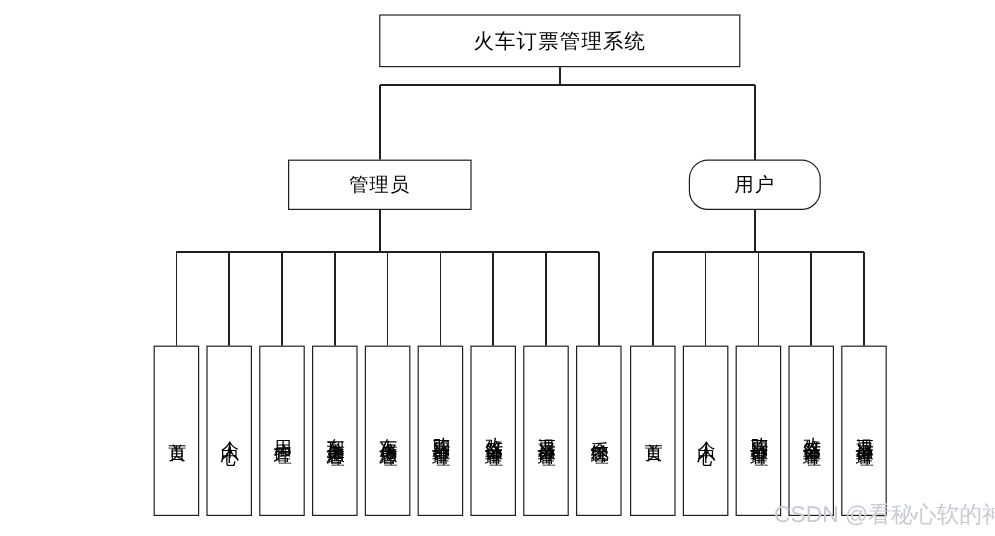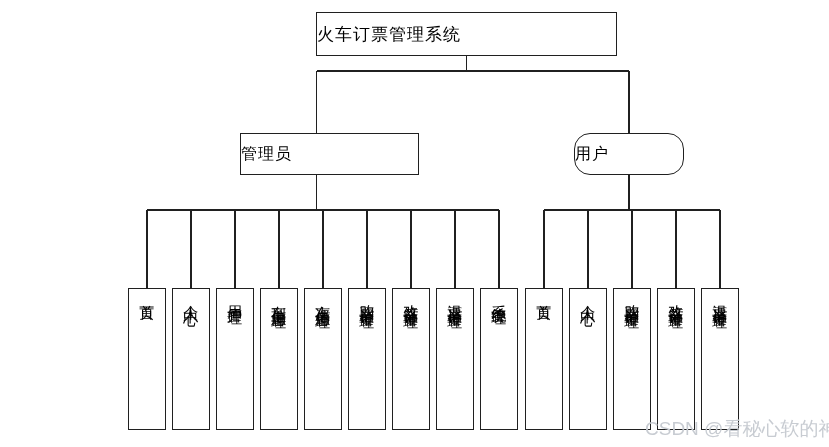--- a/index.html
+++ b/index.html
@@ -25,20 +25,21 @@
     height: 447px;
     pointer-events: none;
   }
   .node {
     position: absolute;
     box-sizing: border-box;
     border: 1px solid #202020;
     background: #ffffff;
     display: flex;
     align-items: center;
+    justify-content: center;
     color: #000000;
     text-align: center;
   }
   .node-root {
     font-size: 17px;
     letter-spacing: 1px;
   }
   .node-mid {
     font-size: 16px;
     letter-spacing: 1px;
@@ -93,21 +94,21 @@
         <line x1="632" y1="210" x2="632" y2="288"></line>
         <line x1="676" y1="210" x2="676" y2="288"></line>
         <line x1="720" y1="210" x2="720" y2="288"></line>
       </g>
   </svg>
 
   <div id="nodes-layer">
       <div class="node node-root" style="left: 316px; top: 12px; width: 301px; height: 44px;">
         <span>火车订票管理系统</span>
       </div>
-      <div class="node node-mid" style="left: 240px; top: 133px; width: 179px; height: 42px;">
+      <div class="node node-mid" style="left: 240px; top: 133px; width: 153px; height: 42px;">
         <span>管理员</span>
       </div>
       <div class="node node-leaf" style="left: 128px; top: 288px; width: 38px; height: 142px;">
         <span class="leaf-text">首页</span>
       </div>
       <div class="node node-leaf" style="left: 172px; top: 288px; width: 38px; height: 142px;">
         <span class="leaf-text">个人中心</span>
       </div>
       <div class="node node-leaf" style="left: 216px; top: 288px; width: 38px; height: 142px;">
         <span class="leaf-text">用户管理</span>

